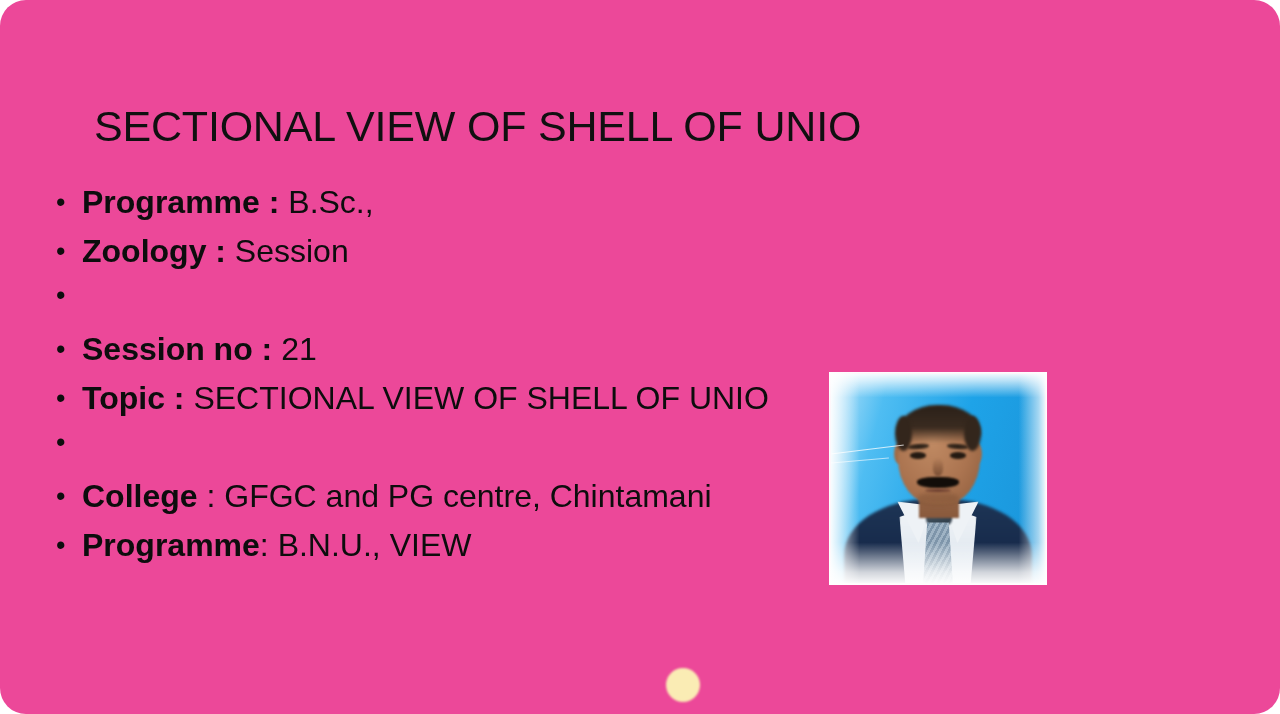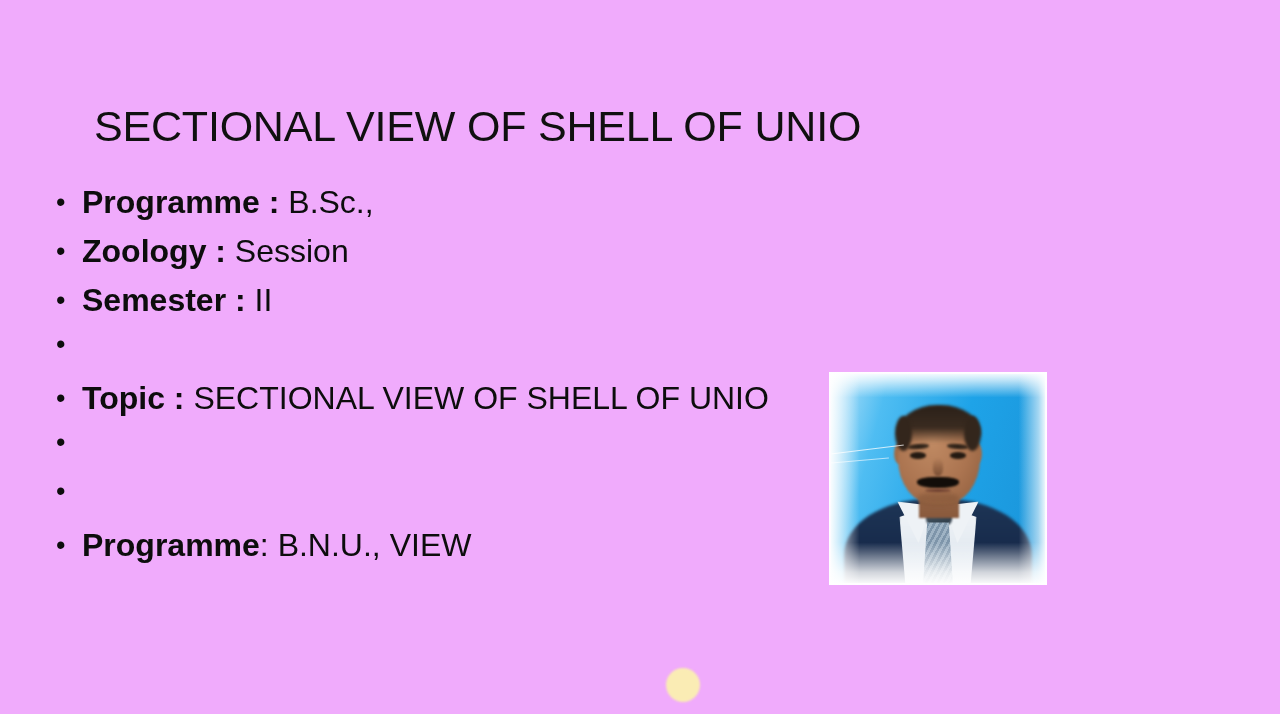--- a/index.html
+++ b/index.html
@@ -13,21 +13,22 @@
     position: relative;
     overflow: hidden;
     font-family: "Liberation Sans", sans-serif;
     color: #0d0d0d;
     -webkit-font-smoothing: antialiased;
   }
 
   .slide {
     position: absolute;
     inset: 0;
-    background: #f0abfc;
+    background: #ec4899;
+    border-radius: 26px;
   }
 
   
   .slide-title {
     position: absolute;
     left: 94px;
     top: 103px;
     font-size: 43px;
     font-weight: 400;
     letter-spacing: -0.2px;
@@ -331,38 +332,39 @@
       <span class="bullet-text"><span class="bullet-label">Programme :</span><span class="bullet-value">  B.Sc.,</span></span>
     </li>
 
     <li class="bullet-row">
       <span class="bullet-dot">•</span>
       <span class="bullet-text"><span class="bullet-label">Zoology :</span><span class="bullet-value"> Session</span></span>
     </li>
 
     <li class="bullet-row">
       <span class="bullet-dot">•</span>
-      <span class="bullet-text"><span class="bullet-label">Semester :</span><span class="bullet-value"> II</span></span>
-    </li>
-
-    <li class="bullet-row">
-      <span class="bullet-dot">•</span>
+    </li>
+
+    <li class="bullet-row">
+      <span class="bullet-dot">•</span>
+      <span class="bullet-text"><span class="bullet-label">Session no :</span><span class="bullet-value"> 21</span></span>
     </li>
 
     <li class="bullet-row">
       <span class="bullet-dot">•</span>
       <span class="bullet-text"><span class="bullet-label">Topic :</span><span class="bullet-value">  SECTIONAL VIEW OF SHELL OF UNIO</span></span>
     </li>
 
     <li class="bullet-row">
       <span class="bullet-dot">•</span>
     </li>
 
     <li class="bullet-row">
       <span class="bullet-dot">•</span>
+      <span class="bullet-text"><span class="bullet-label">College</span><span class="bullet-value"> : GFGC and PG centre, Chintamani</span></span>
     </li>
 
     <li class="bullet-row">
       <span class="bullet-dot">•</span>
       <span class="bullet-text"><span class="bullet-label">Programme</span><span class="bullet-value">: B.N.U., VIEW</span></span>
     </li>
 
   </ul>
 
   <div class="portrait">

